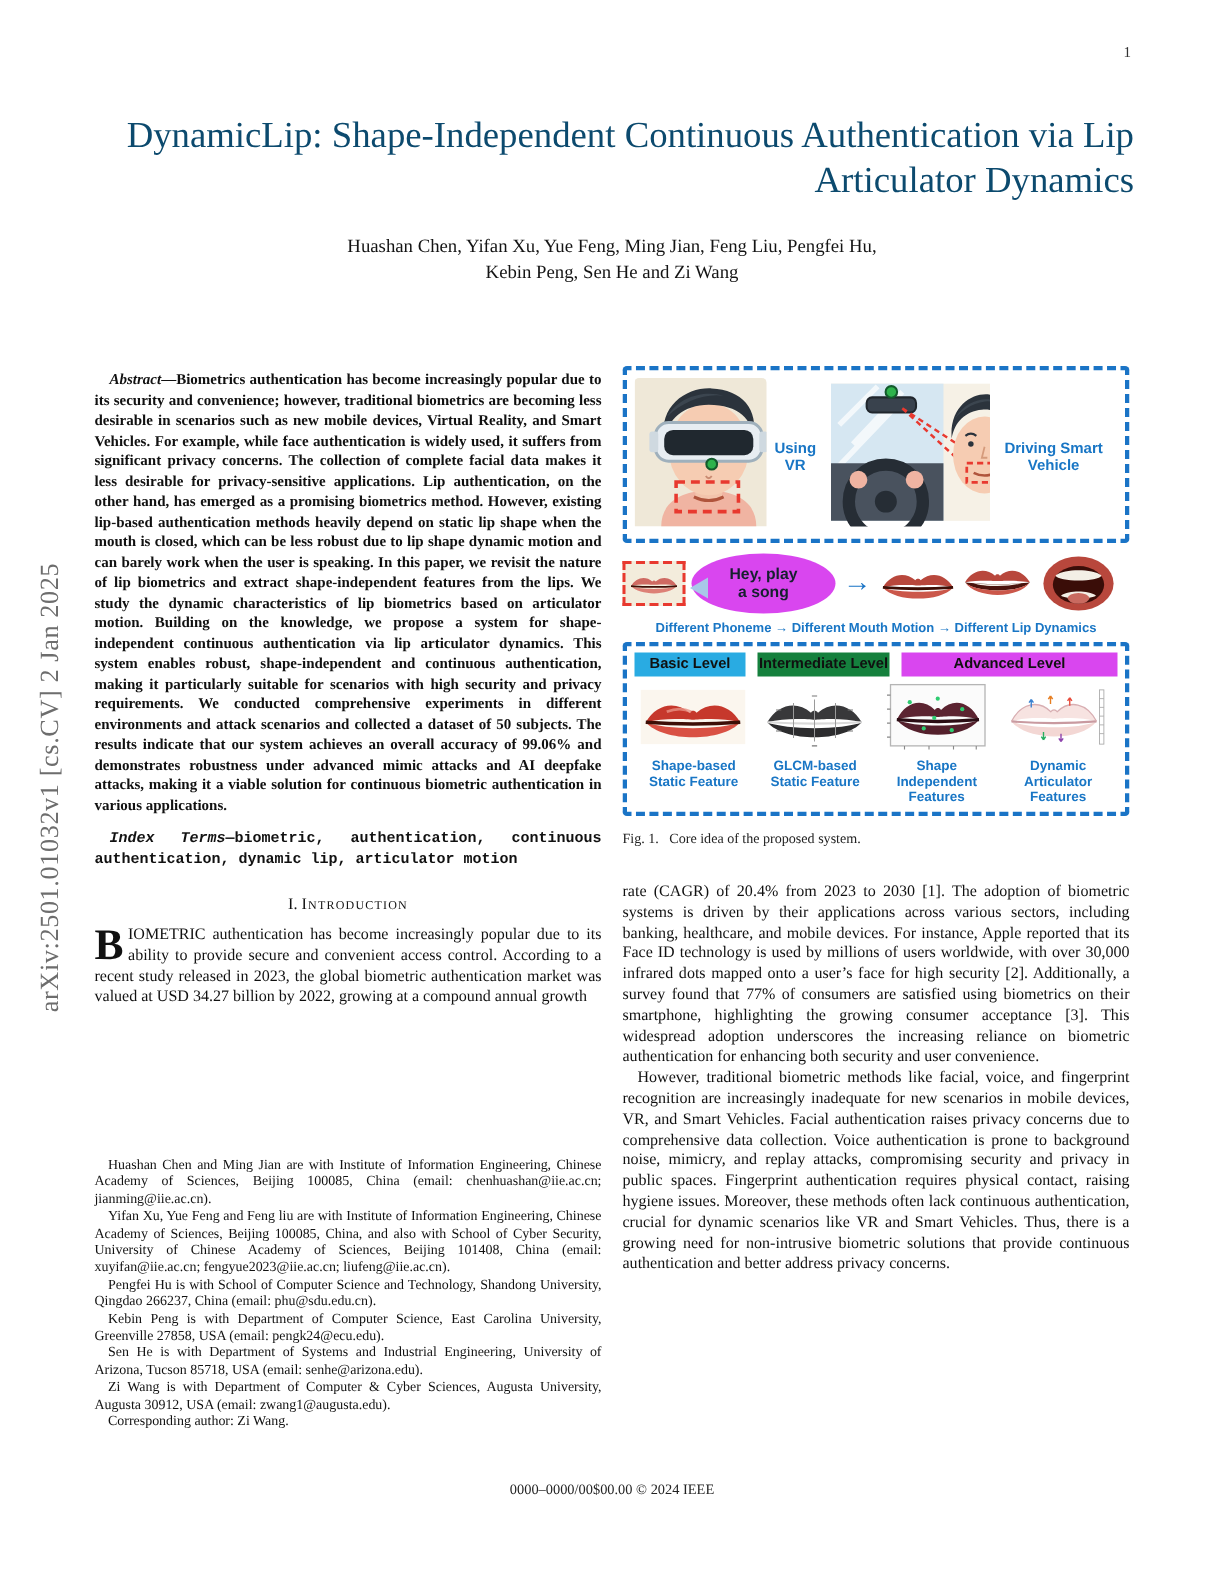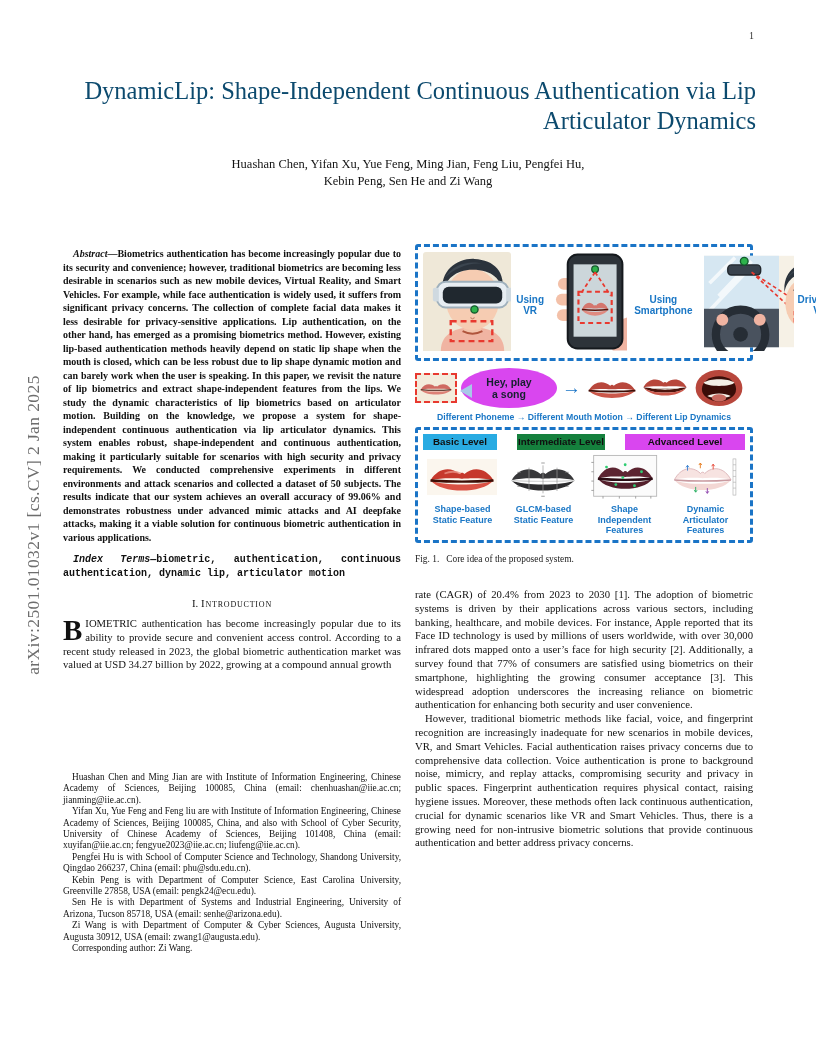--- a/index.html
+++ b/index.html
@@ -43,21 +43,21 @@
             align-items:center;justify-content:center;box-sizing:border-box;}
   .bubble{position:relative;width:96px;height:40px;background:#d946ef;border-radius:50%;
           display:flex;align-items:center;justify-content:center;text-align:center;
           font-weight:bold;font-size:10.5px;line-height:12px;color:#15202e;white-space:pre-line;}
   .bubble:before{content:"";position:absolute;left:-8px;top:16px;border:7px solid transparent;
           border-right:12px solid #a8c8e8;}
   .flow-arrow{color:#1a74c6;font-size:19px;font-weight:bold;margin:0 1px;}
   .lipsrow{display:flex;align-items:center;gap:3px;}
   .flowcap{margin-top:3px;text-align:center;font-weight:bold;font-size:8.7px;color:#1976c5;}
   .levels{margin-top:5px;padding:4px 5px 4px;}
-  .lvl-heads{display:flex;gap:20px;}
+  .lvl-heads{display:flex;gap:8px;}
   .lvl{font-weight:bold;font-size:9.8px;color:#101010;text-align:center;padding:2px 0 3px;}
   .lvl.basic{width:74px;background:#29abe2;}
   .lvl.inter{width:88px;background:#15803d;}
   .lvl.adv{flex:1;background:#d946ef;}
   .feat-imgs{display:flex;gap:4px;margin-top:3px;}
   .feat-imgs .fimg{width:77px;height:48px;display:flex;align-items:center;justify-content:center;
                    background:#fff;overflow:hidden;}
   .feat-labels{display:flex;gap:2px;margin-top:3px;}
   .feat-labels div{flex:1;text-align:center;font-weight:bold;font-size:9px;line-height:10.5px;color:#1976c5;}
   .figcap{margin-top:11px;font-family:"Liberation Serif",serif;font-size:9.4px;color:#222;}
@@ -120,42 +120,20 @@
             <rect x="20" y="35" width="60" height="17" rx="6" fill="#20282f"></rect>
             <rect x="10" y="36" width="6" height="14" rx="2" fill="#cfd9e0"></rect>
             <rect x="84" y="36" width="6" height="14" rx="2" fill="#cfd9e0"></rect>
             <circle cx="52" cy="58" r="3.6" fill="#2eb24c" stroke="#135a2c" stroke-width="1.4"></circle>
             <path d="M48,66 q2,3 4,0" stroke="#c98b72" stroke-width="1.2" fill="none"></path>
             <rect x="28" y="70" width="42" height="20" fill="none" stroke="#e8392f" stroke-width="2.4" stroke-dasharray="6 4"></rect>
             <path d="M40,80 q10,5 20,0" stroke="#b0543c" stroke-width="2" fill="none"></path>
           </svg>
         </div>
         <div class="scene-label">Using VR</div>
-      </div>
-      <div class="scene">
-        <div class="img">
-          <svg width="88" height="99" viewBox="0 0 90 100">
-            <rect width="90" height="100" fill="#ffffff"></rect>
-            <path d="M60,100 C56,78 62,70 76,66 L90,62 L90,100 Z" fill="#f0b4a2"></path>
-            <rect x="4" y="26" width="16" height="12" rx="6" fill="#f3c0a8"></rect>
-            <rect x="2" y="42" width="18" height="12" rx="6" fill="#f3c0a8"></rect>
-            <rect x="3" y="58" width="17" height="12" rx="6" fill="#f3c0a8"></rect>
-            <rect x="14" y="2" width="56" height="96" rx="10" fill="#2d3339" stroke="#15191d" stroke-width="2"></rect>
-            <rect x="20" y="12" width="44" height="74" fill="#ccd6da"></rect>
-            <circle cx="42" cy="17" r="3.4" fill="#2eb24c" stroke="#135a2c" stroke-width="1.3"></circle>
-            <path d="M42,20 L26,44 M42,20 L58,44" stroke="#e8392f" stroke-width="1.8" stroke-dasharray="4 3" fill="none"></path>
-            <rect x="25" y="40" width="34" height="32" fill="none" stroke="#e8392f" stroke-width="2.2" stroke-dasharray="5 3.5"></rect>
-            <g transform="translate(27,46) scale(0.25,0.36)">
-              <use href="#lipU" fill="#d4766e"></use>
-                <use href="#lipL" fill="#e08a80"></use>
-              <path d="M6,34 Q60,38 114,34" stroke="#5a1208" stroke-width="4" fill="none"></path>
-            </g>
-          </svg>
-        </div>
-        <div class="scene-label">Using Smartphone</div>
       </div>
       <div class="scene">
         <div class="img">
           <svg width="128" height="99" viewBox="0 0 140 100">
             <rect width="140" height="100" fill="#f6f1e6"></rect>
             <rect x="0" y="0" width="82" height="100" fill="#d6e7f2"></rect>
             <path d="M6,30 L34,2 M16,44 L52,6 M4,62 L44,20" stroke="#ffffff" stroke-width="4" opacity="0.7"></path>
             <path d="M0,58 L82,58 L82,100 L0,100 Z" fill="#49525e"></path>
             <circle cx="40" cy="86" r="27" fill="none" stroke="#262d35" stroke-width="9"></circle>
             <circle cx="40" cy="86" r="8" fill="#262d35"></circle>
@@ -288,14 +266,15 @@
     </div>
 
     <div class="figcap"><span class="cl">Fig. 1.</span><span>Core idea of the proposed system.</span></div>
   </div>
 
   <div class="colR-text">
     <p class="body-p">rate (CAGR) of 20.4% from 2023 to 2030 [1]. The adoption of biometric systems is driven by their applications across various sectors, including banking, healthcare, and mobile devices. For instance, Apple reported that its Face ID technology is used by millions of users worldwide, with over 30,000 infrared dots mapped onto a user’s face for high security [2]. Additionally, a survey found that 77% of consumers are satisfied using biometrics on their smartphone, highlighting the growing consumer acceptance [3]. This widespread adoption underscores the increasing reliance on biometric authentication for enhancing both security and user convenience.</p>
     <p class="body-p p2">However, traditional biometric methods like facial, voice, and fingerprint recognition are increasingly inadequate for new scenarios in mobile devices, VR, and Smart Vehicles. Facial authentication raises privacy concerns due to comprehensive data collection. Voice authentication is prone to background noise, mimicry, and replay attacks, compromising security and privacy in public spaces. Fingerprint authentication requires physical contact, raising hygiene issues. Moreover, these methods often lack continuous authentication, crucial for dynamic scenarios like VR and Smart Vehicles. Thus, there is a growing need for non-intrusive biometric solutions that provide continuous authentication and better address privacy concerns.</p>
   </div>
 
+  <div class="footer">0000–0000/00$00.00 © 2024 IEEE</div>
 
 </div>
 
 </body></html>

